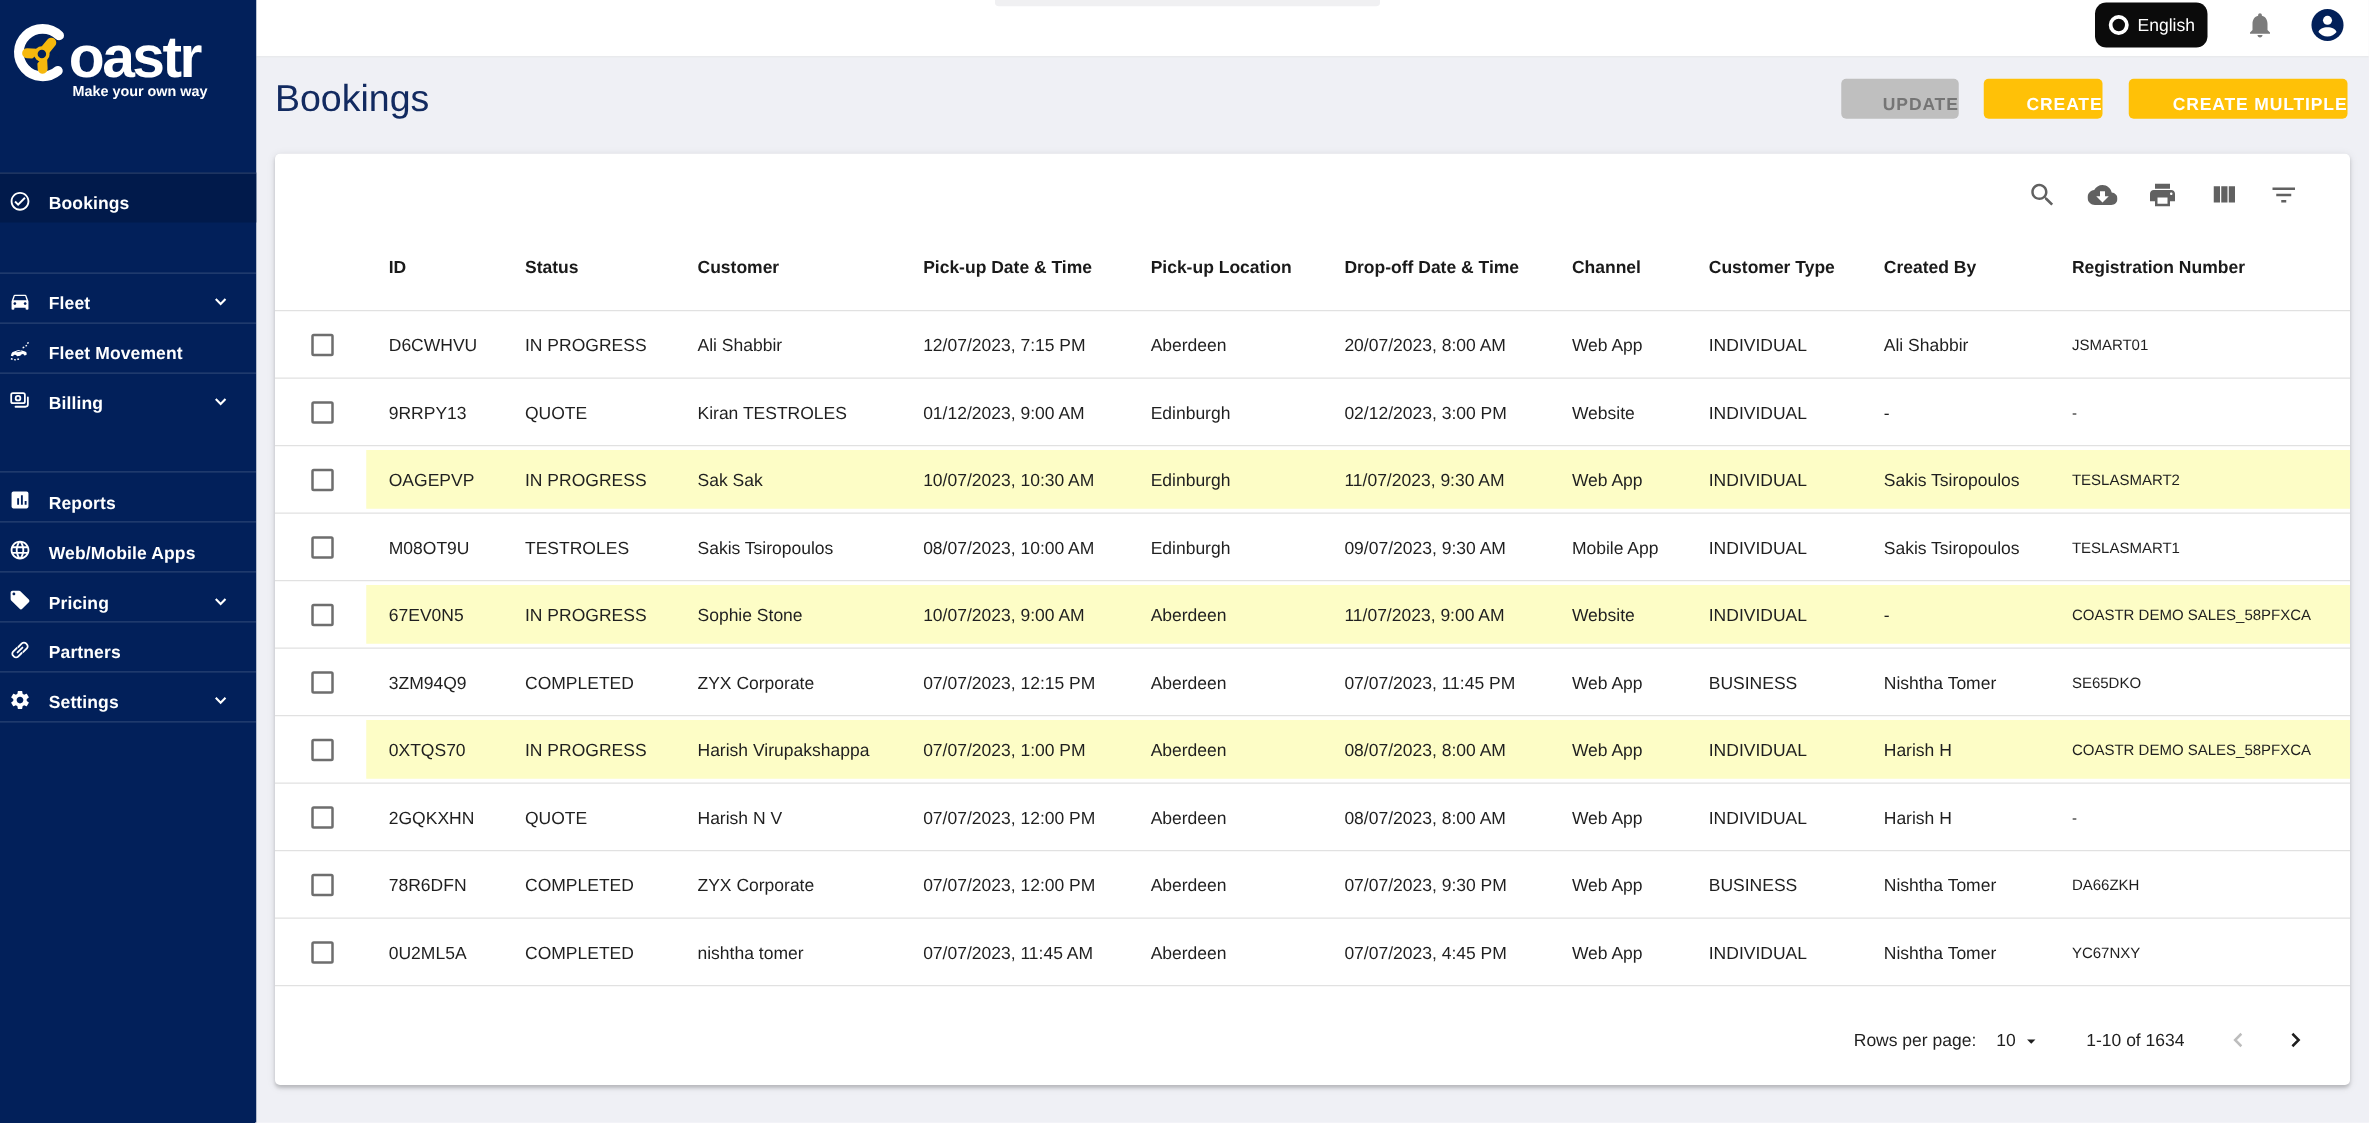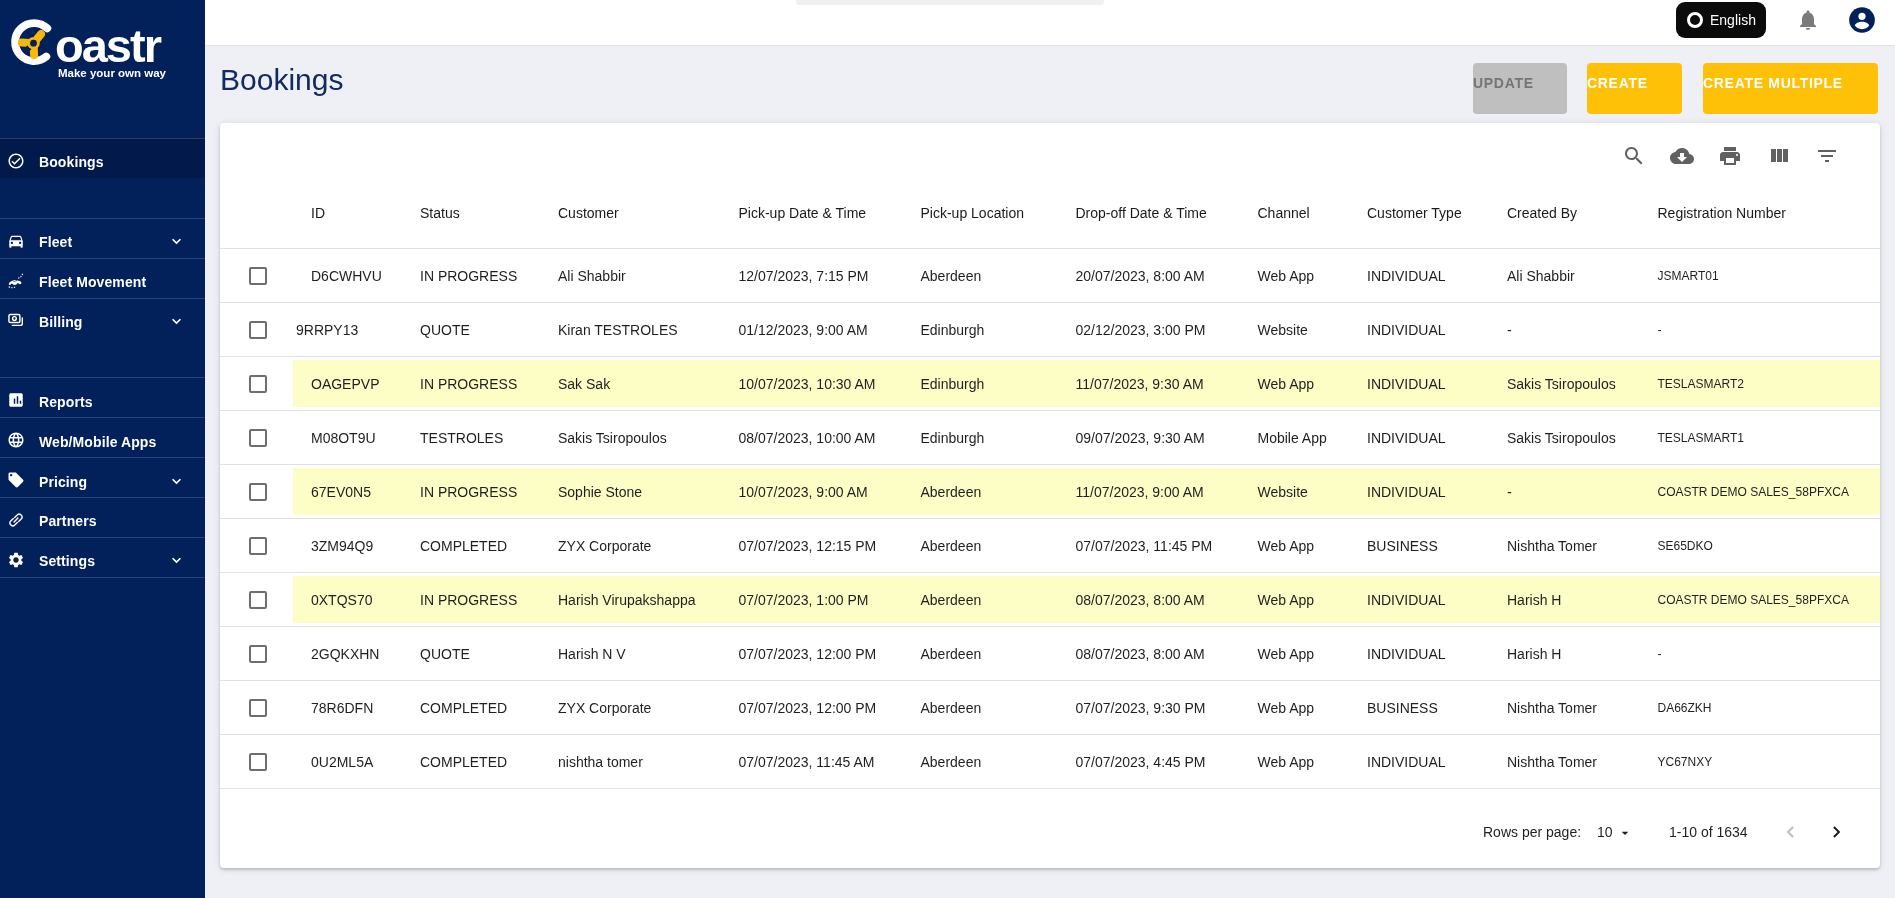--- a/index.html
+++ b/index.html
@@ -7,26 +7,26 @@
 #sidebar{position:absolute;left:0;top:0;width:205px;height:898px;background:#02205a;z-index:5}
 .mi{position:absolute;left:0;width:205px;height:39.9px;border-top:1px solid rgba(255,255,255,.16)}
 .mi.active{background:#011a4b}
 .mi .lbl{position:absolute;left:39px;top:calc(50% + 4px);transform:translateY(-50%);color:#fff;
 font-size:14px;font-weight:bold;letter-spacing:.1px;white-space:nowrap}
 .mi svg.ic{position:absolute;left:7px;top:calc(50% + 2.5px);transform:translateY(-50%)}
 .mi svg.chev{position:absolute;left:168px;top:calc(50% + 3px);transform:translateY(-50%)}
 #topbar{position:absolute;left:205px;top:0;width:1690px;height:46px;background:#fff;
 border-bottom:1px solid #e2e3e7;z-index:2}
 #title{position:absolute;left:220px;top:63px;font-size:30px;color:#122a60;z-index:2}
-.btn{position:absolute;top:63px;height:51px;border-radius:4px;font-weight:bold;font-size:14px;
-letter-spacing:.7px;text-align:left;line-height:40px;color:#fff;z-index:2}
+.btn{position:absolute;top:63px;height:32px;border-radius:4px;font-weight:bold;font-size:14px;
+letter-spacing:.7px;text-align:right;line-height:40px;color:#fff;z-index:2}
 #card{position:absolute;left:220px;top:123px;width:1660px;height:745px;background:#fff;
 border-radius:4px;box-shadow:0 2px 3px rgba(0,0,0,.18),0 1px 8px rgba(0,0,0,.09);z-index:3}
 .hline{position:absolute;left:0;width:1660px;height:1px;background:#e1e1e1}
-.hdr{position:absolute;top:82px;font-size:14px;font-weight:normal;color:#1a1a1a;white-space:nowrap}
+.hdr{position:absolute;top:82px;font-size:14px;font-weight:bold;color:#1a1a1a;white-space:nowrap}
 .cell{position:absolute;font-size:14px;color:#1f1f1f;white-space:nowrap;transform:translateY(-50%)}
 .reg{font-size:12px}
 .cb{position:absolute;left:29px;width:18px;height:18px;border:2px solid #6e6e6e;border-radius:2px;
 transform:translateY(-50%);background:#fff}
 .ylw{position:absolute;left:73px;width:1587px;height:47px;background:#fdfdc6}
 .ticon{position:absolute;top:21px}
 </style></head><body>
 <div class="abs" style="left:796px;top:0;width:308px;height:5px;background:#f0f0f2;border-radius:0 0 3px 3px;z-index:3"></div>
 <div id="topbar"></div>
 <div class="abs" style="left:1676px;top:2px;width:90px;height:36px;background:#0b0b0b;
@@ -174,21 +174,21 @@
 <div class="cell" style="left:338px;top:153.0px">Ali Shabbir</div>
 <div class="cell" style="left:518.5px;top:153.0px">12/07/2023, 7:15 PM</div>
 <div class="cell" style="left:700.5px;top:153.0px">Aberdeen</div>
 <div class="cell" style="left:855.5px;top:153.0px">20/07/2023, 8:00 AM</div>
 <div class="cell" style="left:1037.5px;top:153.0px">Web App</div>
 <div class="cell" style="left:1147px;top:153.0px">INDIVIDUAL</div>
 <div class="cell" style="left:1287px;top:153.0px">Ali Shabbir</div>
 <div class="cell reg" style="left:1437.5px;top:153.0px">JSMART01</div>
 <div class="hline" style="top:179px"></div>
 <div class="cb" style="top:207.0px"></div>
-<div class="cell" style="left:76px;top:207.0px">9RRPY13</div>
+<div class="cell" style="left:91px;top:207.0px">9RRPY13</div>
 <div class="cell" style="left:200px;top:207.0px">QUOTE</div>
 <div class="cell" style="left:338px;top:207.0px">Kiran TESTROLES</div>
 <div class="cell" style="left:518.5px;top:207.0px">01/12/2023, 9:00 AM</div>
 <div class="cell" style="left:700.5px;top:207.0px">Edinburgh</div>
 <div class="cell" style="left:855.5px;top:207.0px">02/12/2023, 3:00 PM</div>
 <div class="cell" style="left:1037.5px;top:207.0px">Website</div>
 <div class="cell" style="left:1147px;top:207.0px">INDIVIDUAL</div>
 <div class="cell" style="left:1287px;top:207.0px">-</div>
 <div class="cell reg" style="left:1437.5px;top:207.0px">-</div>
 <div class="hline" style="top:233px"></div>

